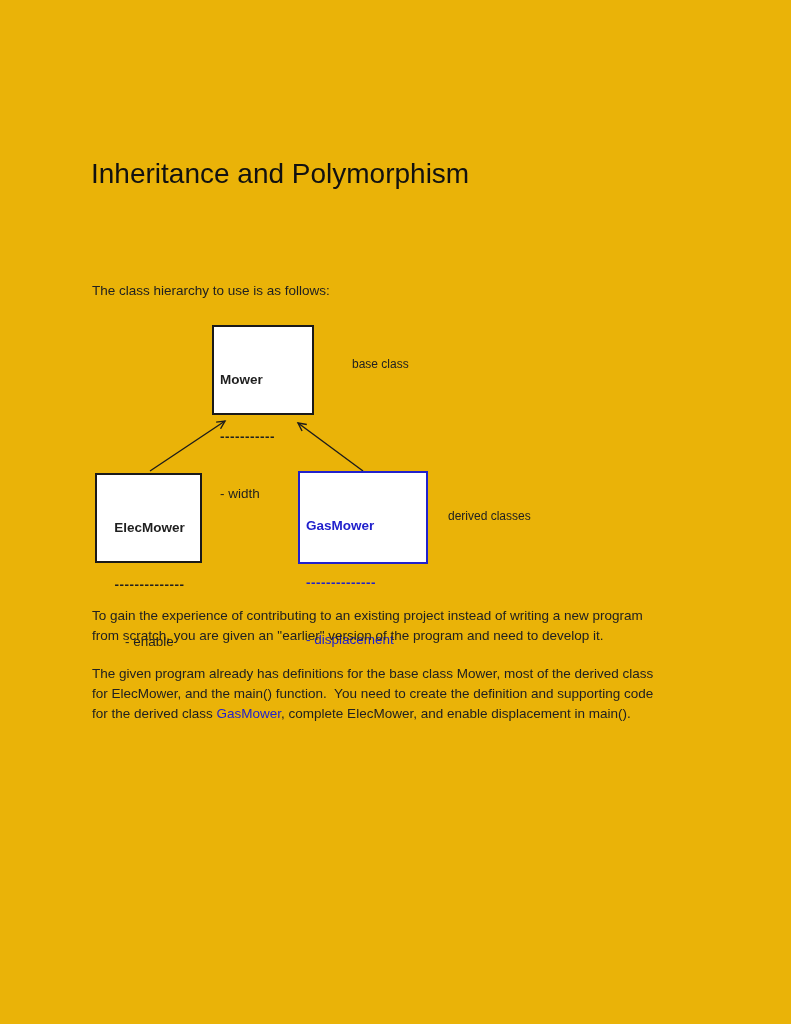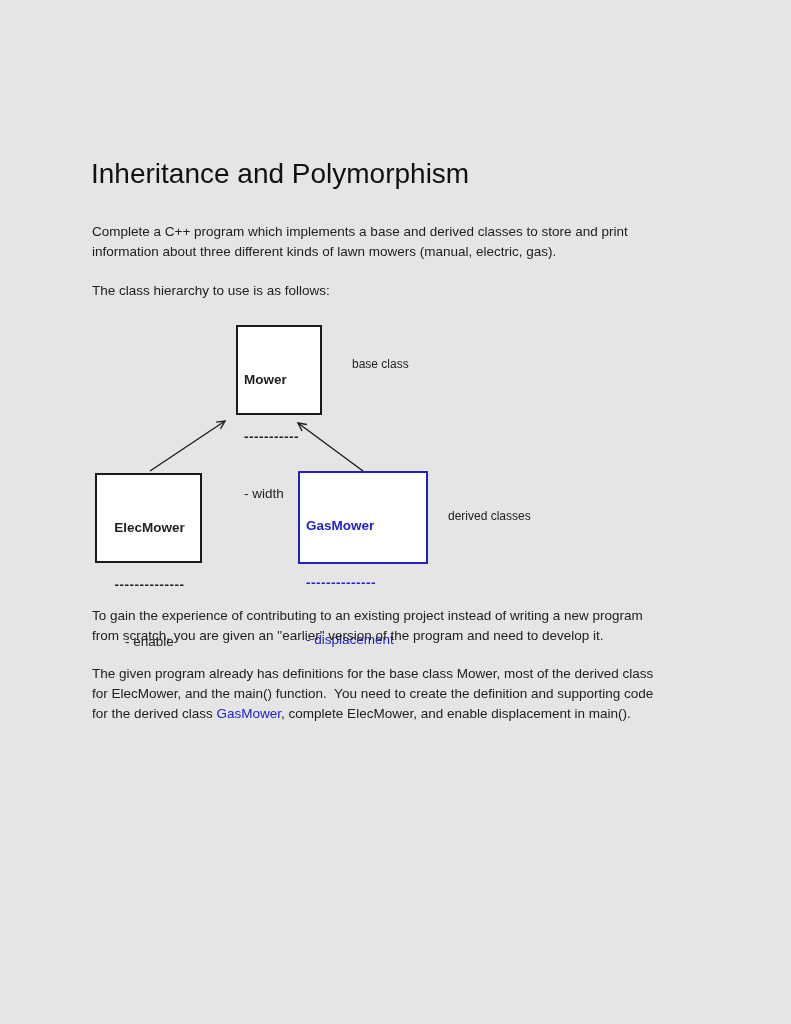--- a/index.html
+++ b/index.html
@@ -4,21 +4,21 @@
 <style>
   html, body {
     margin: 0;
     padding: 0;
     background: #ffffff;
   }
   .page {
     position: relative;
     width: 791px;
     height: 1024px;
-    background: #e5e5e5;
+    background: #eab308;
     font-family: "Liberation Sans", "DejaVu Sans", sans-serif;
     color: #1f1f1f;
     overflow: hidden;
   }
   .abs { position: absolute; }
   .doc-title {
     left: 91px;
     top: 157px;
     font-size: 28px;
     line-height: 34px;
@@ -39,21 +39,21 @@
 
   .uml-box {
     box-sizing: border-box;
     background: #ffffff;
     border: 2px solid #1a1a1a;
     font-size: 13.5px;
     line-height: 19px;
     padding: 5px 4px 0 6px;
     white-space: pre;
   }
-  .box-mower { left: 212px; top: 325px; width: 86px;  height: 90px; margin-left: 24px; }
+  .box-mower { left: 212px; top: 325px; width: 102px;  height: 90px; }
   .box-elec  { left: 95px;  top: 473px; width: 107px; height: 90px; text-align: center; }
   .box-gas   {
     left: 298px; top: 471px; width: 130px; height: 93px;
     border-color: var(--accent-blue, #2121cc);
     color: var(--accent-blue, #2121cc);
   }
   .uml-class-name { font-weight: 700; }
   .uml-divider    { font-weight: 700; letter-spacing: 0.5px; }
   .diagram-label {
     font-size: 12px;
@@ -72,22 +72,20 @@
     cursor: pointer;
   }
 </style>
 </head>
 <body>
 
 <div class="page">
 
   <div class="abs doc-title"><span>Inheritance and Polymorphism</span></div>
 
-  <div class="abs body-text p-intro">Complete a C++ program which implements a base and derived classes to store and print
-information about three different kinds of lawn mowers (manual, electric, gas).</div>
 
   <div class="abs body-text p-lead">The class hierarchy to use is as follows:</div>
 
   <div>
 
     <svg class="abs arrows-svg" width="260" height="75" viewBox="0 0 260 75">
       <defs>
         <marker id="arrowhead" markerUnits="userSpaceOnUse" markerWidth="12" markerHeight="12" refX="9" refY="5" orient="auto">
           <path d="M1,1 L9,5 L1,9" fill="none" stroke="#1c1c1c" stroke-width="1.4"></path>
         </marker>

